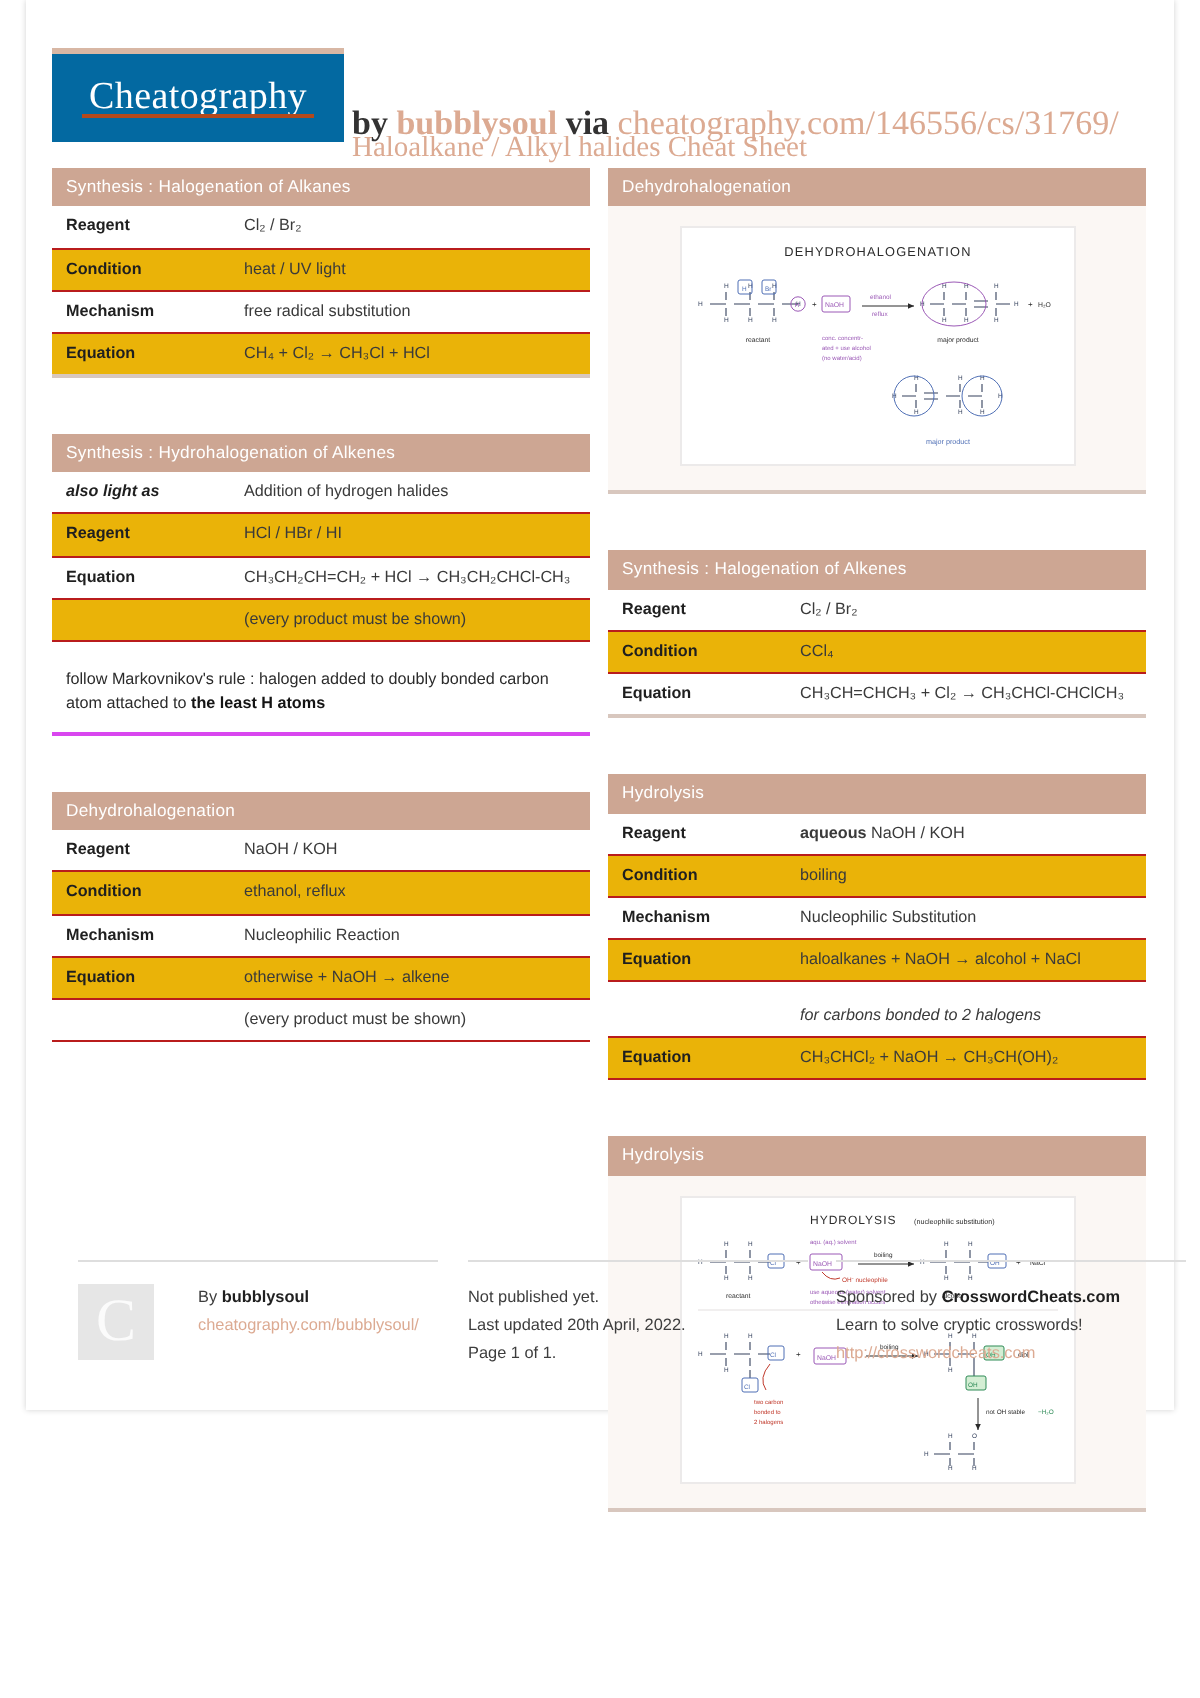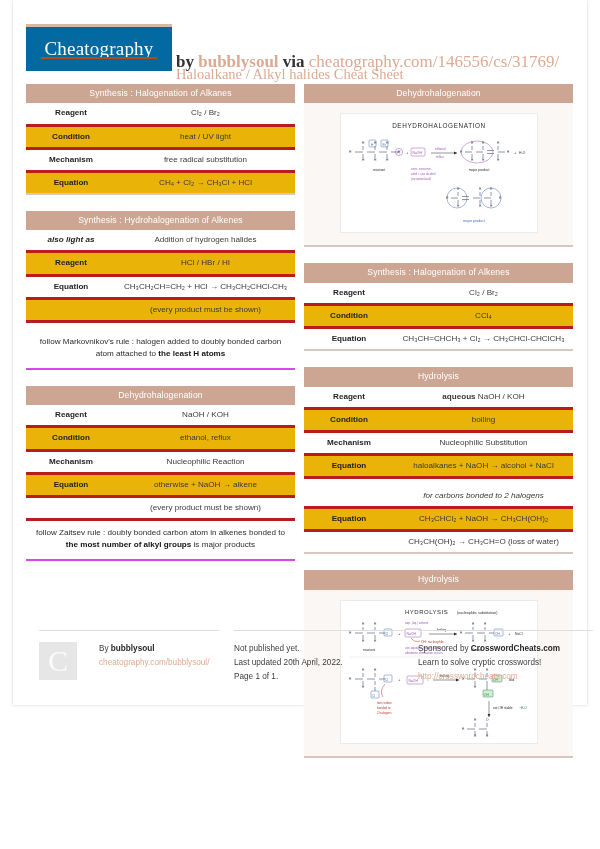--- a/index.html
+++ b/index.html
@@ -106,21 +106,21 @@
   }
   .col {
     position: absolute;
     top: 0;
     width: 269px;
   }
   .col-left { left: 13px; }
   .col-right { left: 291px; }
 
   
-  .block { margin-bottom: 16px; text-align: center; }
+  .block { margin-bottom: 28px; }
   .block-title {
     background: #cda693;
     color: #ffffff;
     font-size: 8.6px;
     padding: 5px 7px 5px 7px;
     line-height: 1.1;
     letter-spacing: 0.15px;
   }
   table.kv {
     width: 100%;
@@ -128,21 +128,21 @@
     table-layout: fixed;
   }
   table.kv tr { background: #ffffff; }
   table.kv tr.alt { background: #eab308; }
   table.kv td {
     font-size: 8.1px;
     color: #2b2b2b;
     padding: 5px 6px 5px 7px;
     vertical-align: top;
     line-height: 1.25;
-    border-bottom: 3px solid #b91c1c;
+    border-bottom: 1px solid #b91c1c;
   }
   table.kv td.k {
     width: 76px;
     font-weight: bold;
     color: #1f1f1f;
   }
   table.kv td.k.italic { font-weight: bold; font-style: italic; }
   table.kv td.v { color: #3a3a3a; }
   table.kv td.v.italic { font-style: italic; }
   table.kv tr.last td { border-bottom: 2px solid #d8c7be; }
@@ -313,21 +313,20 @@
             <tr class="alt">
               <td class="k">Equation</td>
               <td class="v">otherwise + NaOH → alkene</td>
             </tr>
             <tr>
               <td class="k"></td>
               <td class="v">(every product must be shown)</td>
             </tr>
           </tbody>
             </table>
-          <div class="note">follow Zaitsev rule : doubly bonded carbon atom in alkenes bonded to <b>the most number of alkyl groups</b> is major products</div>
         </div>
 
       </div>
 
       <div class="col col-right">
 
         <div class="block">
           <div class="block-title">Dehydrohalogenation</div>
           <div class="img-block">
             <svg class="img-canvas" viewBox="0 0 196 118" width="196" height="118">
@@ -449,24 +448,20 @@
               <td colspan="2"></td>
             </tr>
             <tr>
               <td class="k"></td>
               <td class="v italic">for carbons bonded to 2 halogens</td>
             </tr>
             <tr class="alt">
               <td class="k">Equation</td>
               <td class="v">CH₃CHCl₂ + NaOH → CH₃CH(OH)₂</td>
             </tr>
-            <tr class="last">
-              <td class="k"></td>
-              <td class="v">CH₃CH(OH)₂ → CH₃CH=O (loss of water)</td>
-            </tr>
           </tbody>
             </table>
         </div>
 
         <div class="block">
           <div class="block-title">Hydrolysis</div>
           <div class="img-block">
             <svg class="img-canvas tall" viewBox="0 0 196 142" width="196" height="142">
               <rect x="0" y="0" width="196" height="142" fill="#ffffff"></rect>
               <text x="64" y="13" font-family="Liberation Sans, sans-serif" font-size="6" fill="#2b2b2b" letter-spacing="0.5">HYDROLYSIS</text>

